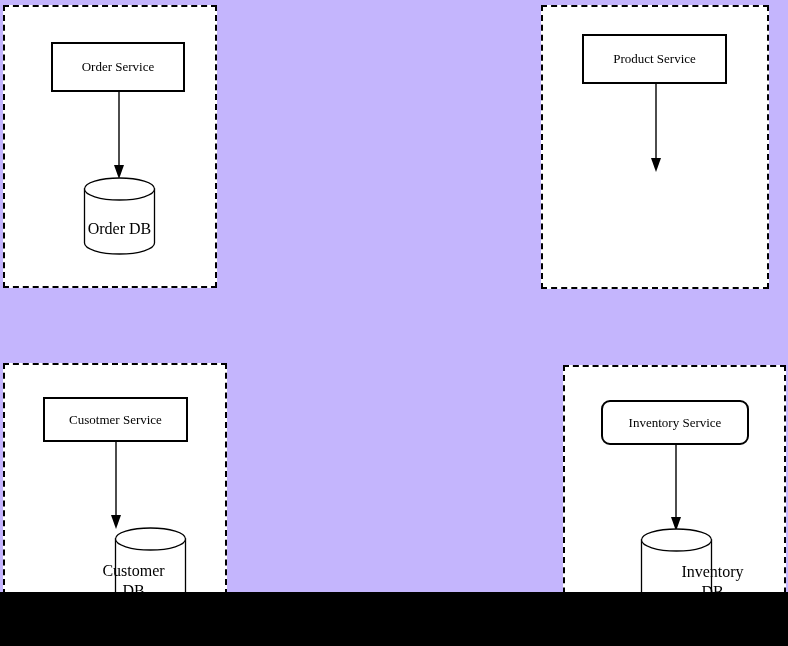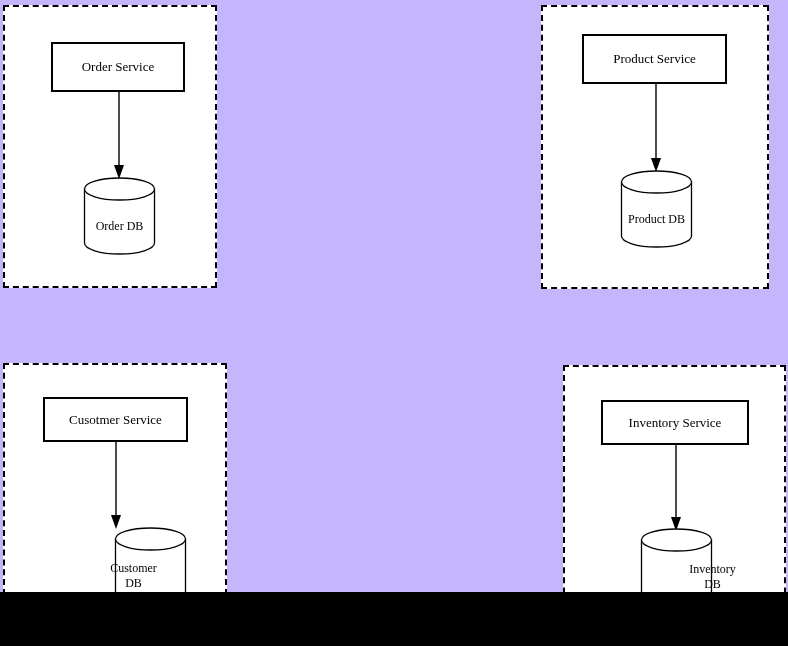--- a/index.html
+++ b/index.html
@@ -52,21 +52,21 @@
   
   .cylinder {
     position: absolute;
   }
   .cylinder svg { display: block; }
   .cyl-label {
     position: absolute;
     left: 0;
     width: 100%;
     text-align: center;
-    font-size: 12px;
+    font-size: 16px;
     color: #000000;
     line-height: 1.25;
     pointer-events: none;
     white-space: pre-line;
   }
 </style>
 </head>
 <body>
 
 <div id="canvas">
@@ -99,27 +99,20 @@
       <span>Product Service</span>
     </div>
 
     <div class="connector" style="left:104px; top:77px; width:18px; height:89px;">
       <svg width="18" height="89" viewBox="0 0 18 89">
         <line x1="9" y1="0" x2="9" y2="79" stroke="#000000" stroke-width="1.4"></line>
         <polygon points="9,88 4,74 14,74" fill="#000000"></polygon>
       </svg>
     </div>
 
-    <div class="cylinder" style="left:77px; top:163px; width:73px; height:78px;">
-      <svg width="73" height="78" viewBox="0 0 73 78">
-        <path d="M1.5,12 L1.5,66 A35,11 0 0 0 71.5,66 L71.5,12 Z" fill="#ffffff" stroke="#000000" stroke-width="1.3"></path>
-        <ellipse cx="36.5" cy="12" rx="35" ry="11" fill="#ffffff" stroke="#000000" stroke-width="1.3"></ellipse>
-      </svg>
-      <div class="cyl-label" style="top:42px;">Product DB</div>
-    </div>
   </div>
 
   <div class="panel" id="panel-customer">
 
     <div class="service-box" style="left:38px; top:32px; width:145px; height:45px;">
       <span>Cusotmer Service</span>
     </div>
 
     <div class="connector" style="left:102px; top:77px; width:18px; height:88px;">
       <svg width="18" height="88" viewBox="0 0 18 88">
@@ -133,21 +126,21 @@
         <path d="M1.5,12 L1.5,66 A35,11 0 0 0 71.5,66 L71.5,12 Z" fill="#ffffff" stroke="#000000" stroke-width="1.3"></path>
         <ellipse cx="36.5" cy="12" rx="35" ry="11" fill="#ffffff" stroke="#000000" stroke-width="1.3"></ellipse>
       </svg>
       <div class="cyl-label" style="top:34px;">Customer
 DB</div>
     </div>
   </div>
 
   <div class="panel" id="panel-inventory">
 
-    <div class="service-box" style="left:36px; top:33px; width:148px; height:45px;">
+    <div class="service-box" style="left:36px; top:33px; width:148px; height:45px;border-radius:9px;">
       <span>Inventory Service</span>
     </div>
 
     <div class="connector" style="left:102px; top:78px; width:18px; height:87px;">
       <svg width="18" height="87" viewBox="0 0 18 87">
         <line x1="9" y1="0" x2="9" y2="77" stroke="#000000" stroke-width="1.4"></line>
         <polygon points="9,86 4,72 14,72" fill="#000000"></polygon>
       </svg>
     </div>
 

